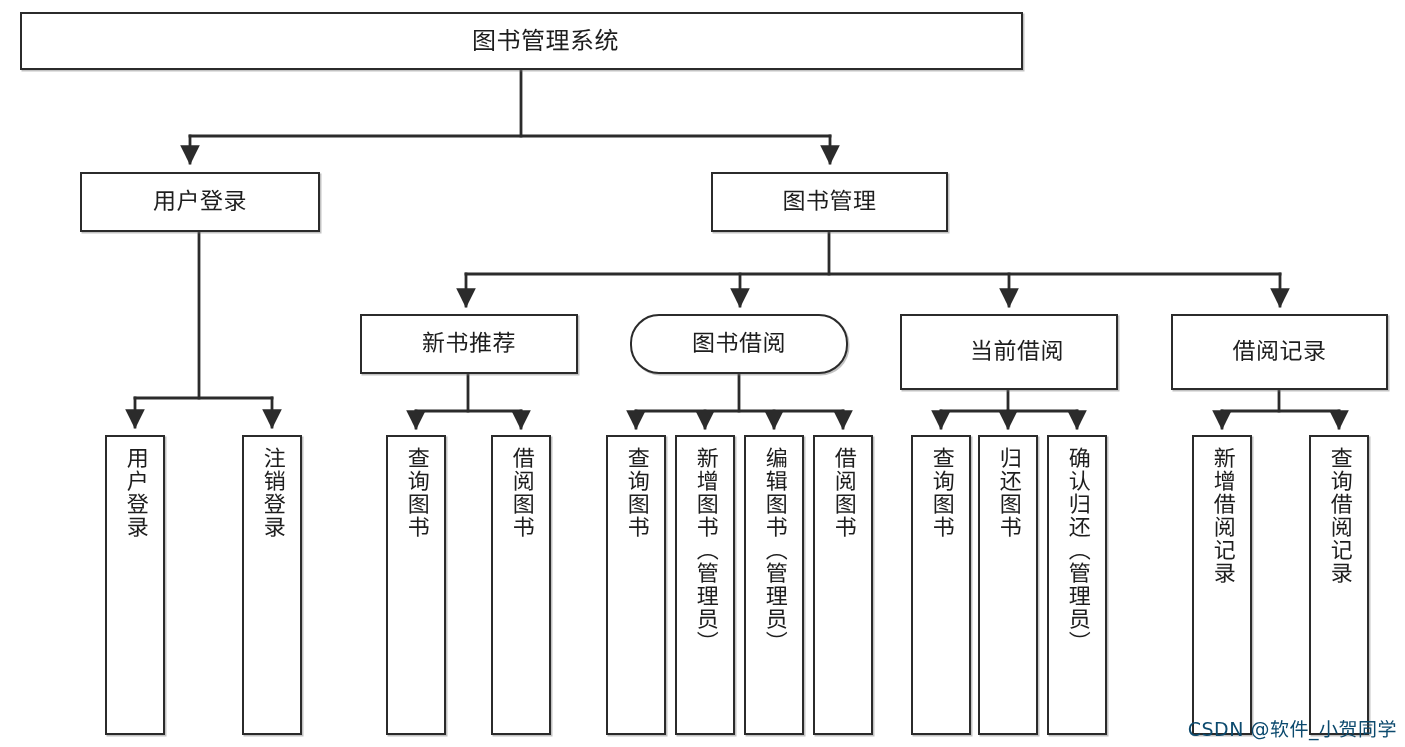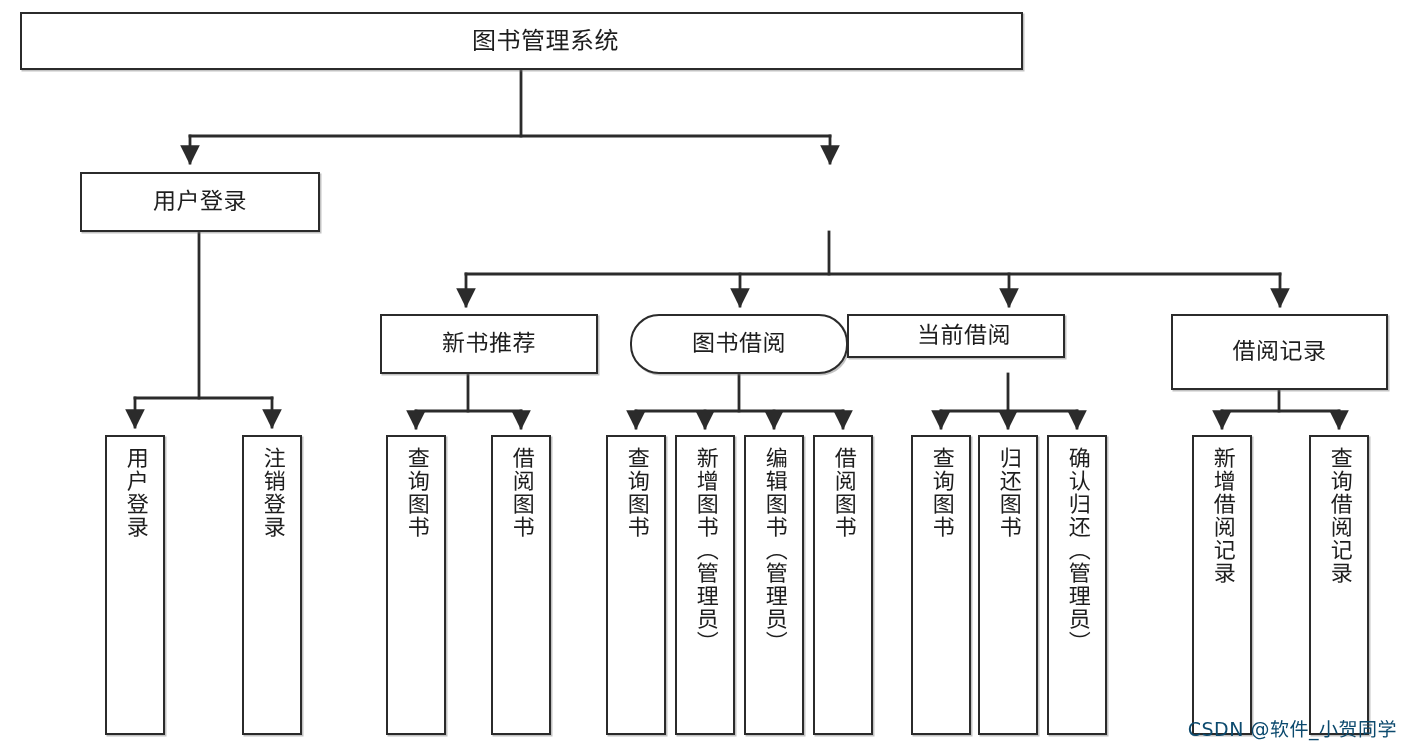--- a/index.html
+++ b/index.html
@@ -115,28 +115,31 @@
     </g>
   </svg>
 
   <div class="node h root" style="left:20px;top:12px;width:1003px;height:58px;">
     <span class="label">图书管理系统</span>
   </div>
 
   <div class="node h" style="left:80px;top:172px;width:240px;height:60px;">
     <span class="label">用户登录</span>
   </div>
+  <div class="node h" style="left:711px;top:172px;width:237px;height:60px;">
+    <span class="label">图书管理</span>
+  </div>
 
-  <div class="node h" style="left:380px;top:314px;width:218px;height:60px;">
+  <div class="node h" style="left:360px;top:314px;width:218px;height:60px;">
     <span class="label">新书推荐</span>
   </div>
   <div class="node h" style="left:630px;top:314px;width:218px;height:60px;border-radius:29px;">
     <span class="label">图书借阅</span>
   </div>
-  <div class="node h" style="left:847px;top:314px;width:218px;height:44px;padding-left:16px;">
+  <div class="node h" style="left:900px;top:314px;width:218px;height:76px;padding-left:16px;">
     <span class="label">当前借阅</span>
   </div>
   <div class="node h" style="left:1171px;top:314px;width:217px;height:76px;">
     <span class="label">借阅记录</span>
   </div>
 
   <div class="node v" style="left:105px;top:435px;width:60px;height:300px;">
     <span class="label">用户登录</span>
   </div>
   <div class="node v" style="left:242px;top:435px;width:60px;height:300px;">

